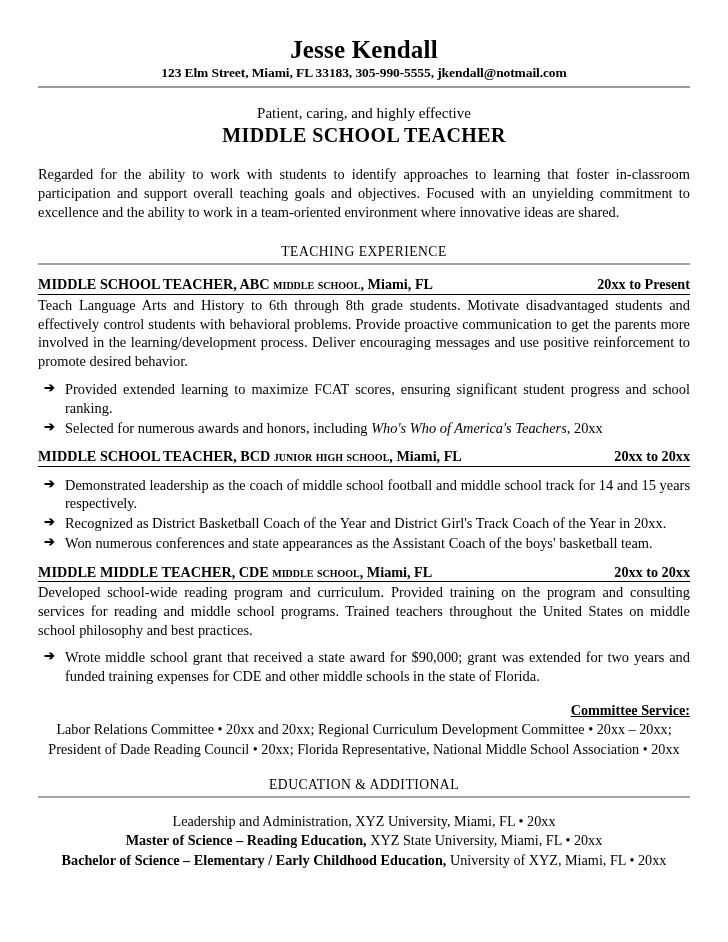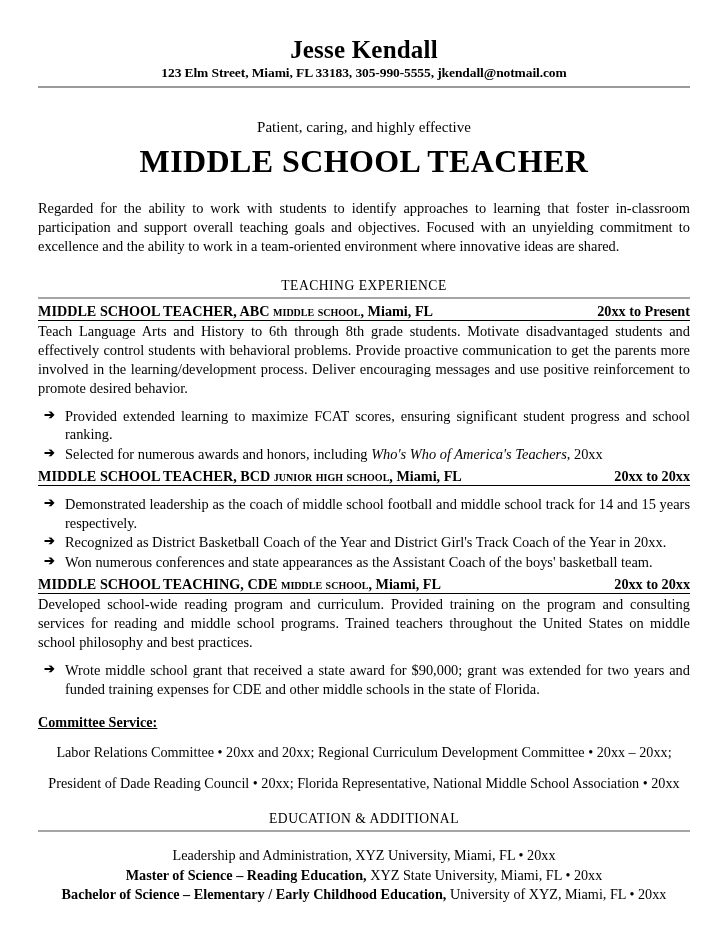--- a/index.html
+++ b/index.html
@@ -46,50 +46,49 @@
   .rule-thin {
     height: 0;
     border-top: 2px solid #a5a5a5;
     margin: 3px 0 0 0;
   }
 
   
   .tagline {
     text-align: center;
     font-size: 15px;
-    margin-top: 30px;
+    margin-top: 16px;
     line-height: 1.3;
   }
   .headline {
     text-align: center;
-    font-size: 32px;
+    font-size: 20px;
     font-weight: bold;
     letter-spacing: 0.4px;
-    margin-top: 5px;
     line-height: 1.2;
   }
   .summary {
     text-align: justify;
     font-size: 14.4px;
     line-height: 1.32;
     margin-top: 18px;
   }
 
   
   .section-title {
     text-align: center;
     font-size: 13.6px;
     font-weight: normal;
     letter-spacing: 0.5px;
     margin-top: 22px;
   }
   .section-title.tight { margin-top: 18px; }
 
   
-  .job { margin-top: 4px; }
+  .job { margin-top: 11px; }
   .job-head {
     display: flex;
     justify-content: space-between;
     align-items: baseline;
     font-size: 14.2px;
     font-weight: bold;
     border-bottom: 1.3px solid #000;
     padding-bottom: 0px;
     line-height: 1.22;
   }
@@ -123,31 +122,31 @@
     position: absolute;
     left: 6px;
     top: 0;
     font-size: 13px;
     font-weight: bold;
   }
   ul.bullets li i { font-style: italic; }
 
   
   .committee-title {
-    text-align: left;
+    text-align: right;
     font-size: 14.2px;
     font-weight: bold;
     text-decoration: underline;
     margin-top: 16px;
   }
   .committee-body {
     text-align: center;
     font-size: 14.2px;
     line-height: 1.33;
-    margin-top: 12px;
+    margin-top: 1px;
   }
 
   
   .edu-list { margin-top: 14px; }
   .edu-line {
     text-align: center;
     font-size: 14.2px;
     line-height: 1.38;
   }
   .edu-line b { font-weight: bold; text-align: right; }
@@ -190,21 +189,21 @@
             <span class="job-date">20xx to 20xx</span>
           </div>
           <ul class="bullets">
             <li><span class="arrow">➔</span>Demonstrated leadership as the coach of middle school football and middle school track for 14 and 15 years respectively.</li>
             <li><span class="arrow">➔</span>Recognized as District Basketball Coach of the Year and District Girl's Track Coach of the Year in 20xx.</li>
             <li><span class="arrow">➔</span>Won numerous conferences and state appearances as the Assistant Coach of the boys' basketball team.</li>
           </ul>
         </div>
         <div class="job">
           <div class="job-head">
-            <span><span>MIDDLE SCHOOL TEACHING, CDE </span><span class="smallcaps">MIDDLE SCHOOL</span><span>, Miami, FL</span></span>
+            <span><span>MIDDLE MIDDLE TEACHER, CDE </span><span class="smallcaps">MIDDLE SCHOOL</span><span>, Miami, FL</span></span>
             <span class="job-date">20xx to 20xx</span>
           </div>
           <div class="job-desc">Developed school-wide reading program and curriculum. Provided training on the program and consulting services for reading and middle school programs. Trained teachers throughout the United States on middle school philosophy and best practices.</div>
           <ul class="bullets">
             <li><span class="arrow">➔</span>Wrote middle school grant that received a state award for $90,000; grant was extended for two years and funded training expenses for CDE and other middle schools in the state of Florida.</li>
           </ul>
         </div>
       </div>
   </div>
 

